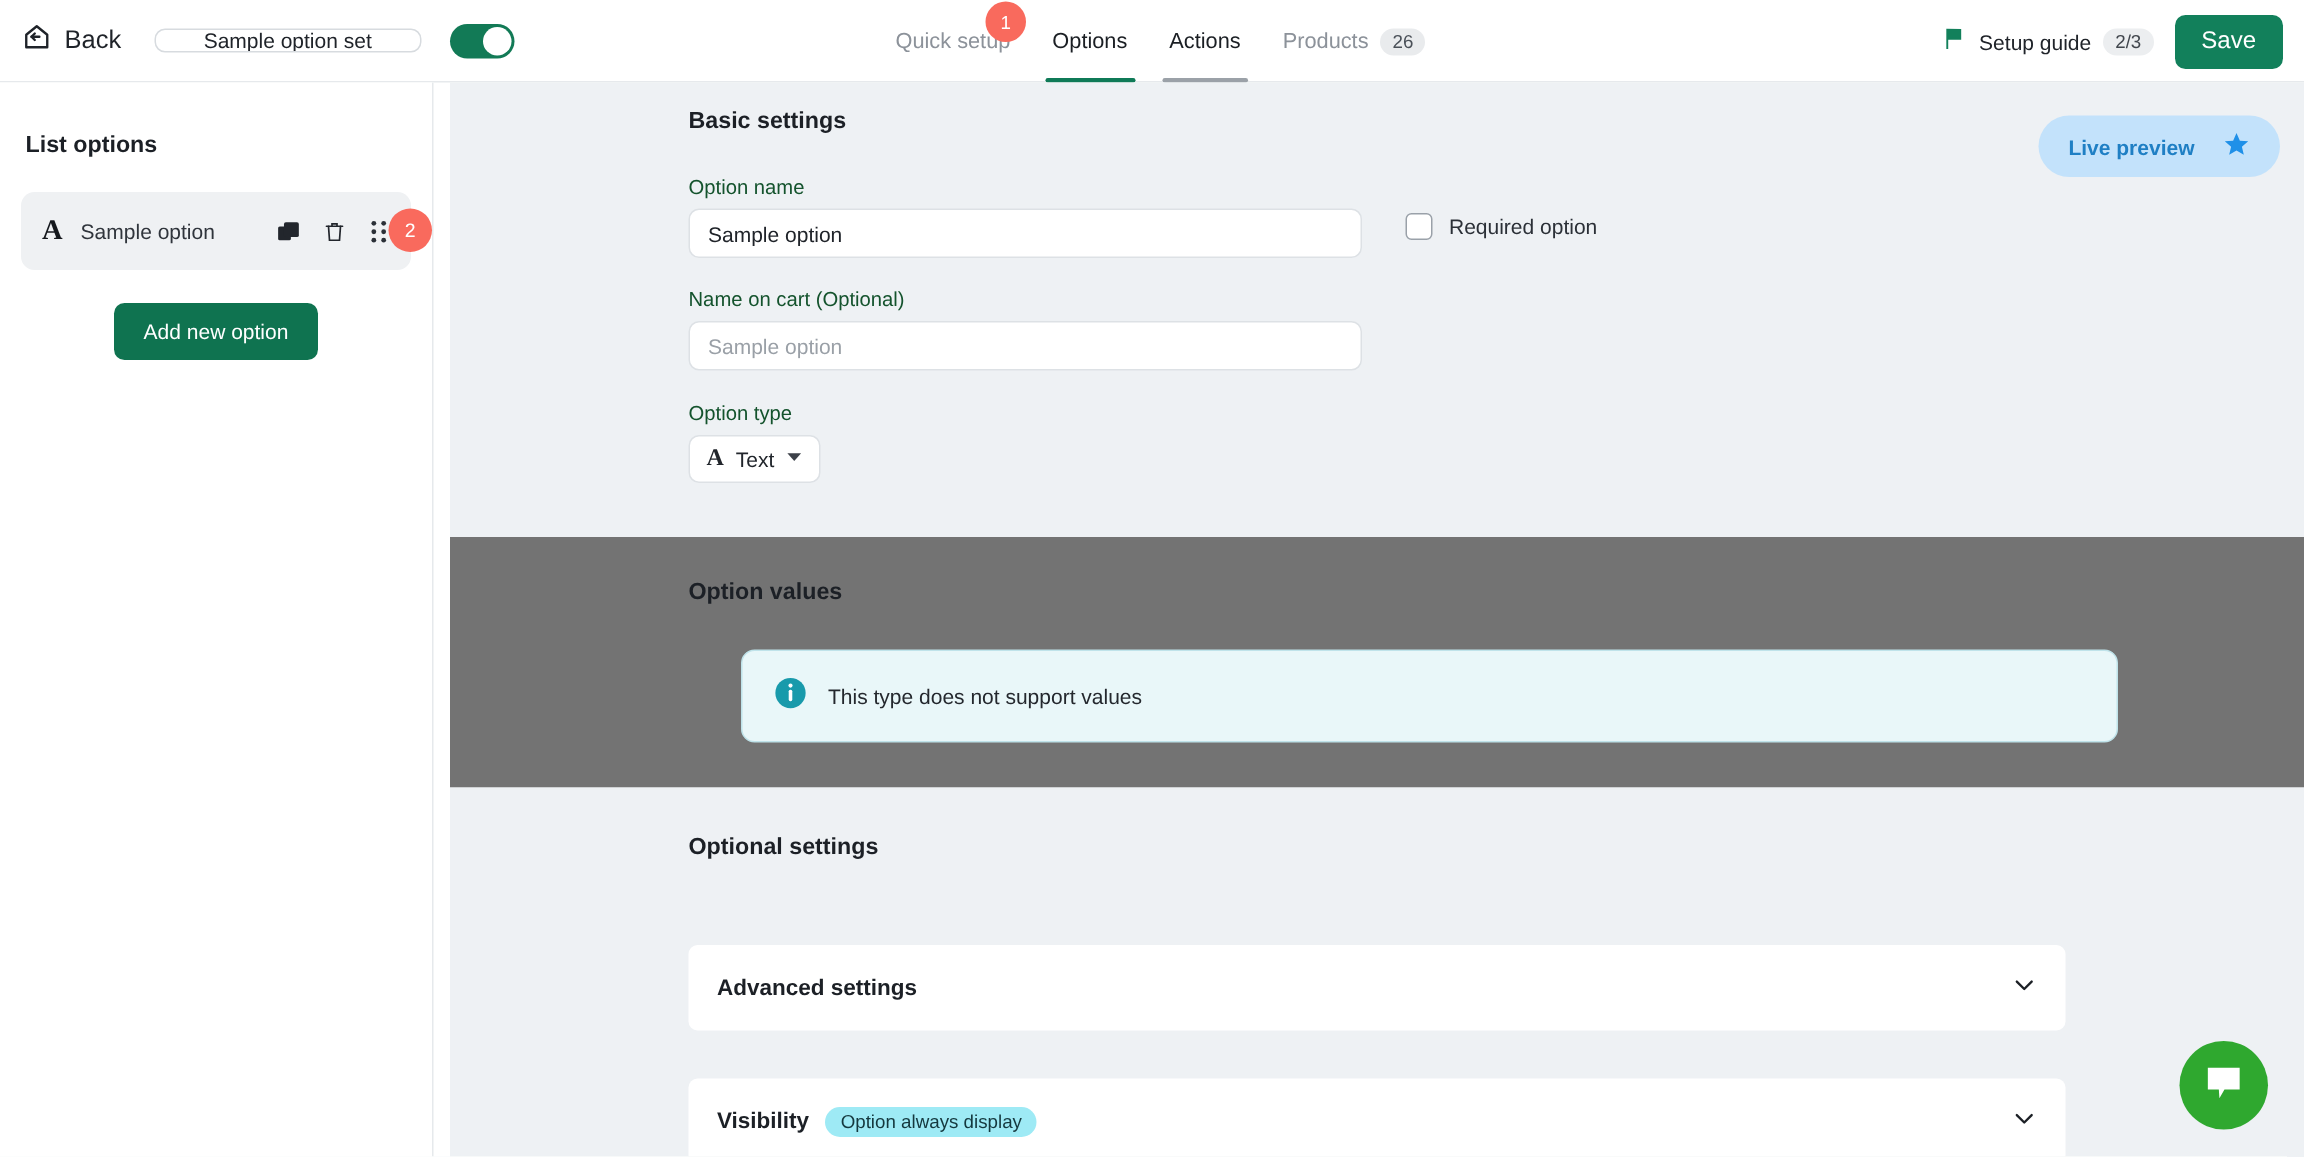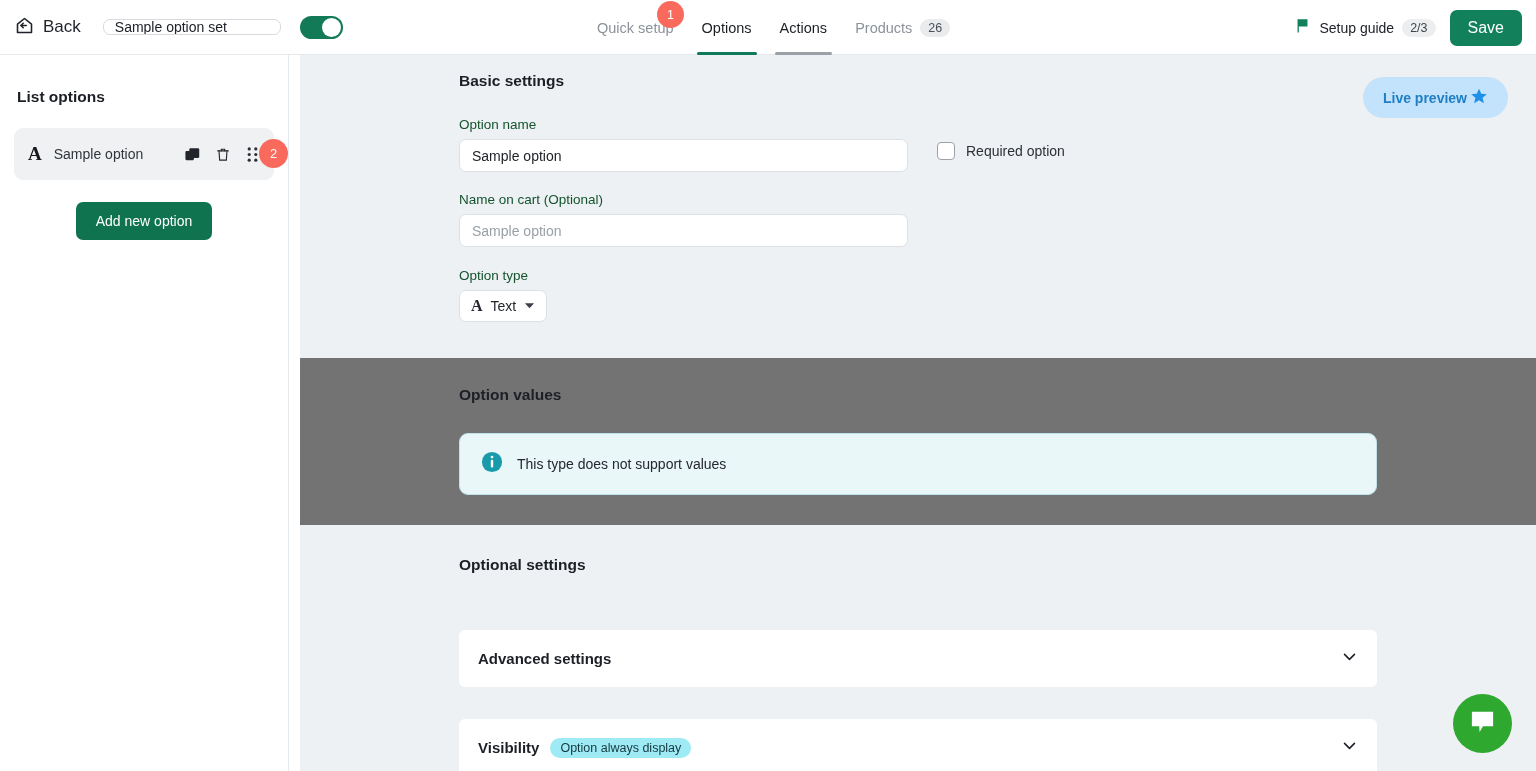--- a/index.html
+++ b/index.html
@@ -24,20 +24,21 @@
   }
   .back-label { font-size: 17px; color: #1f2329; }
   .setname-input {
     margin-left: 22px;
     width: 178px; height: 16px;
     border: 1px solid #d7dbdf; border-radius: 7px;
     background: #fff;
     font-size: 14px; color: #20242a;
     padding: 0 11px;
     font-family: "Liberation Sans", sans-serif;
+    text-align: center;
   }
   .toggle {
     margin-left: 19px;
     width: 43px; height: 23px; border-radius: 12px;
     background: #127a56; position: relative; cursor: pointer;
   }
   .toggle .knob {
     position: absolute; top: 2px; right: 2px;
     width: 19px; height: 19px; border-radius: 50%;
     background: #fff;
@@ -187,25 +188,25 @@
     border: 1px solid #dde1e5; border-radius: 7px;
     background: #fff; cursor: pointer;
   }
   .type-select .glyph {
     font-family: "Liberation Serif", serif;
     font-weight: bold; font-size: 16px; color: #22262c;
   }
   .type-select .lbl { font-size: 14px; color: #22262c; }
 
   .live-preview {
-    position: absolute; right: 28px; top: 22px;
+    position: absolute; right: 16px; top: 22px;
     background: #c3e2fb; color: #1f7fc4;
     border-radius: 22px; padding: 10px 20px;
     font-size: 14px; font-weight: bold;
-    display: flex; align-items: center; gap: 3px;
+    display: flex; align-items: center; gap: 19px;
     cursor: pointer;
   }
 
   .info-banner {
     width: 918px; height: 62px;
     background: #e9f7f9; border: 1px solid #bfe3ea;
     border-radius: 9px;
     display: flex; align-items: center; gap: 14px;
     padding: 0 21px;
   }
@@ -373,21 +374,21 @@
                 </svg>
             </span>
           </div>
         </div>
       </div>
     </div>
 
     <div class="section white" style="height:167px;">
       <div style="padding:28px 0 0 159px;">
         <div class="sec-title">Option values</div>
-        <div class="info-banner" style="margin-top:29px;">
+        <div class="info-banner" style="margin-top:29px;margin-left:35px;">
           <span>
             <svg width="22" height="22" viewBox="0 0 24 24">
               <circle cx="12" cy="12" r="11" fill="#189aab"></circle>
               <circle cx="12" cy="6.6" r="1.5" fill="#ffffff"></circle>
               <rect x="10.7" y="9.6" width="2.6" height="8.4" rx="1.2" fill="#ffffff"></rect>
             </svg>
           </span>
           <span class="txt">This type does not support values</span>
         </div>
       </div>

